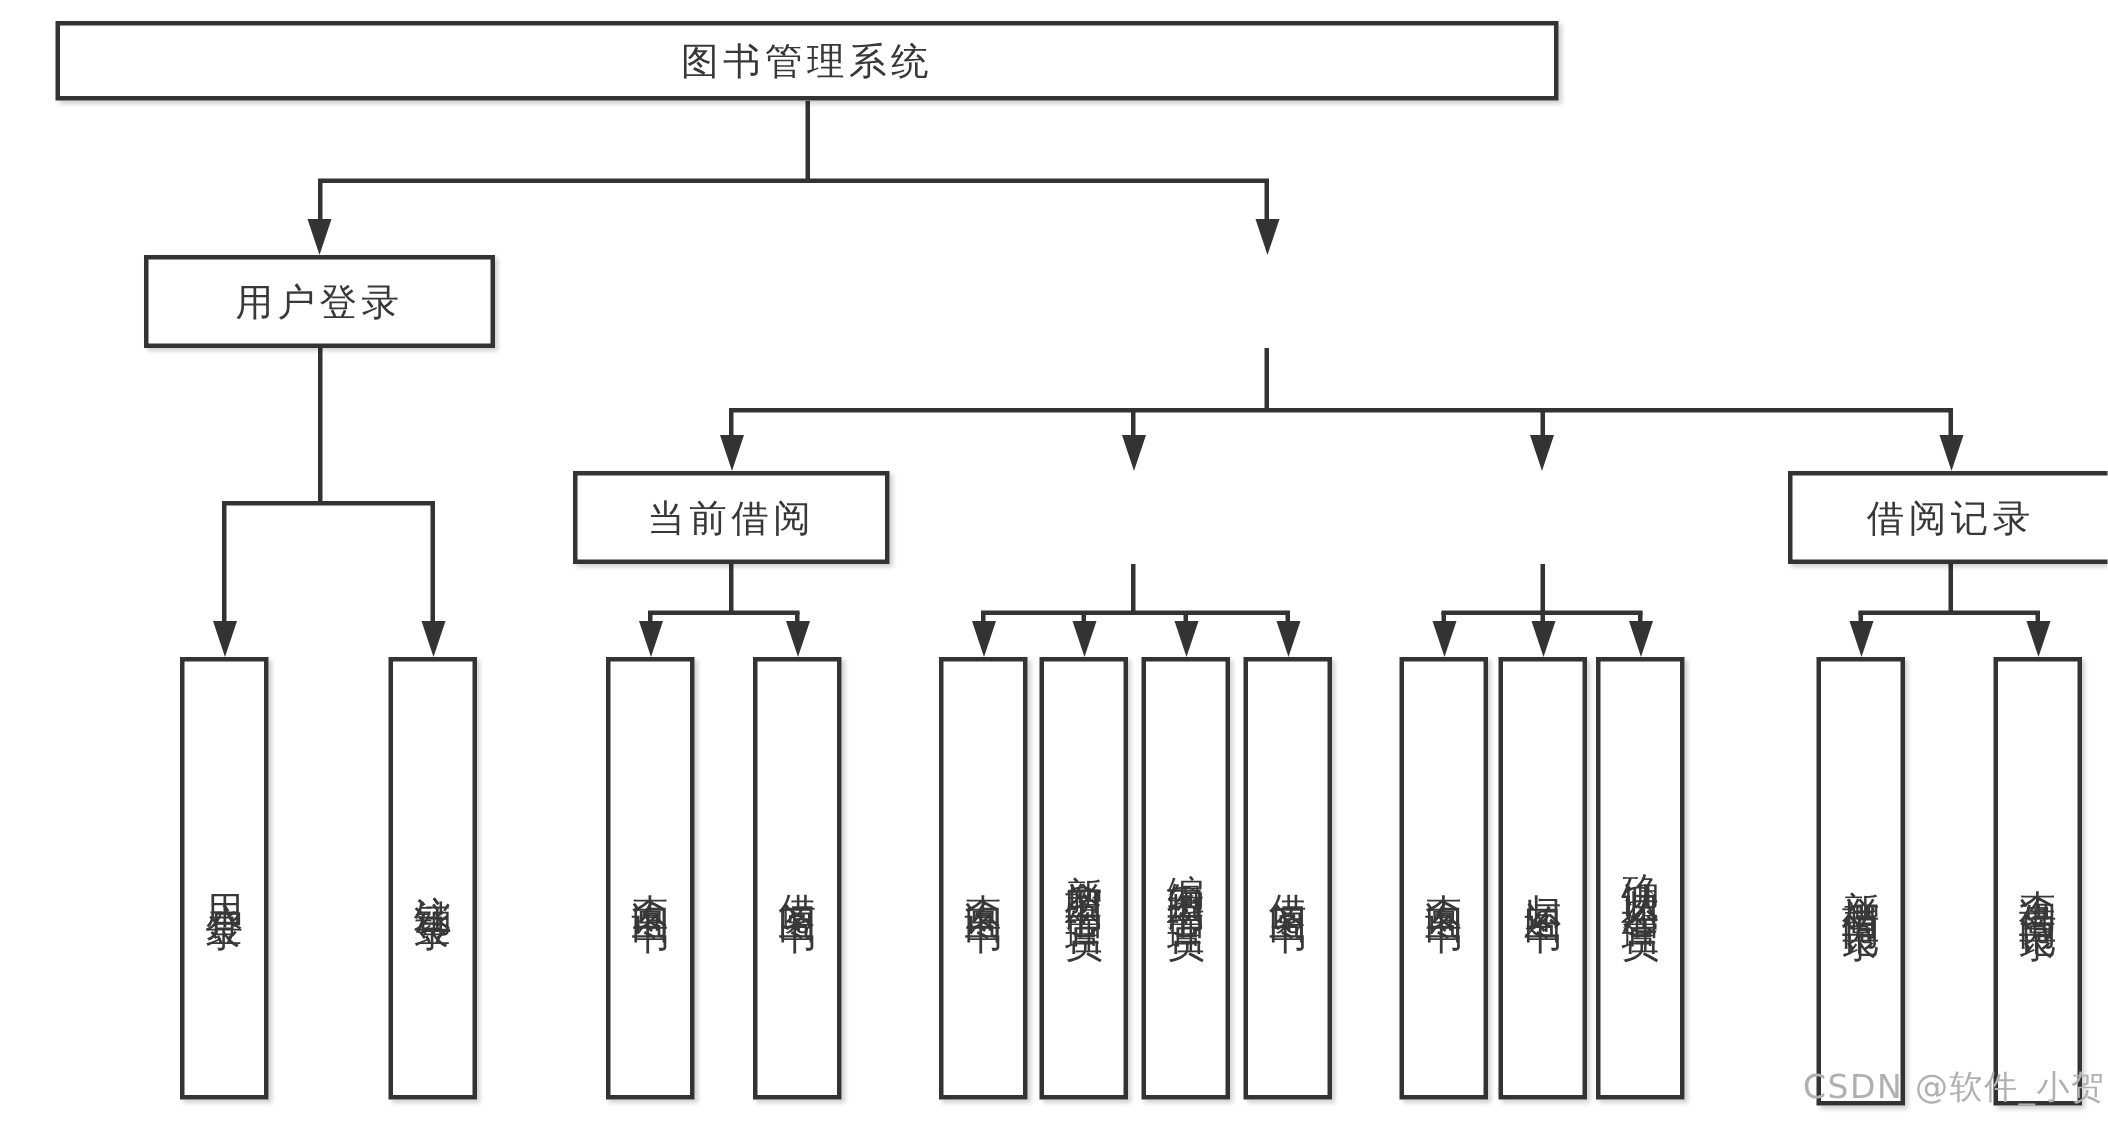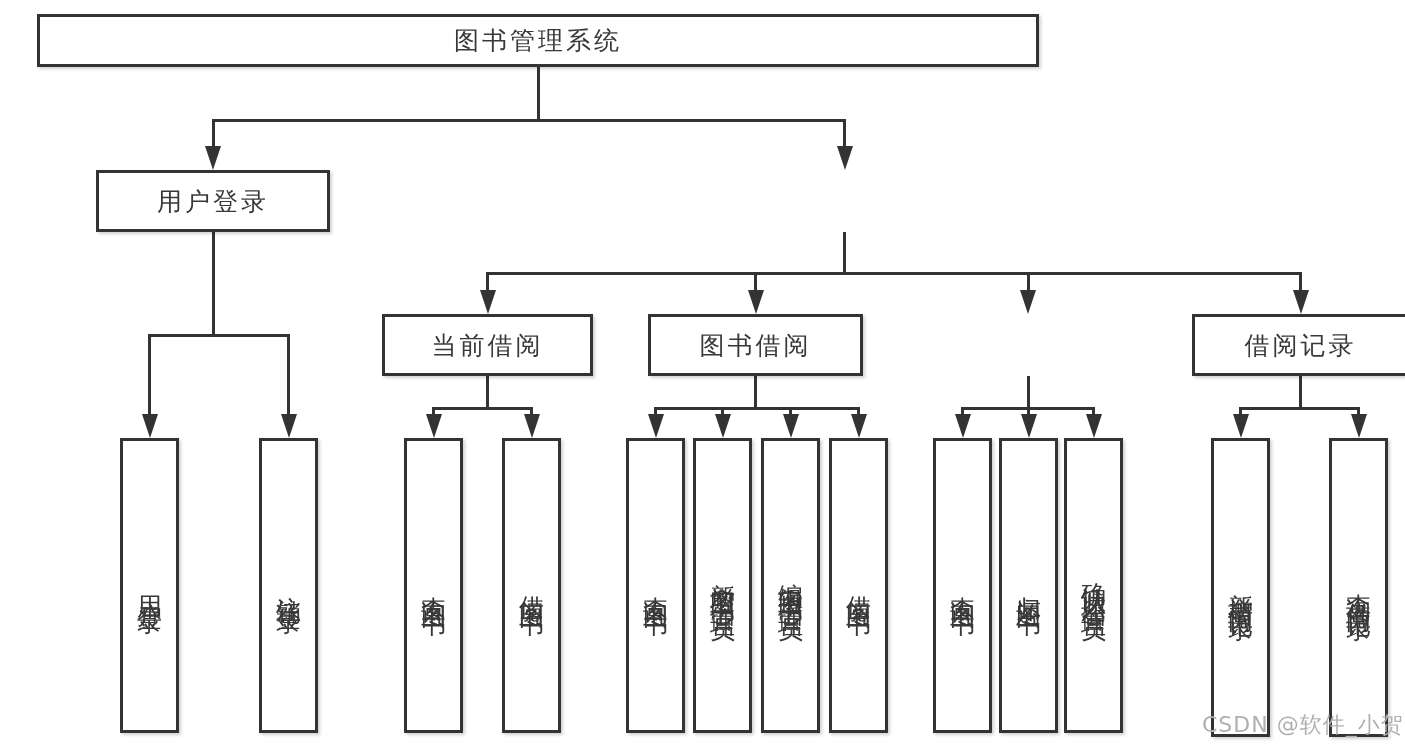--- a/index.html
+++ b/index.html
@@ -104,23 +104,20 @@
     <span>图书管理系统</span>
   </div>
 
   <div class="box hbox" style="left:80px; top:170px; width:234px; height:62px;">
     <span>用户登录</span>
   </div>
 
   <div class="box hbox" style="left:366px; top:314px; width:211px; height:62px;">
     <span>当前借阅</span>
   </div>
-  <div class="box hbox" style="left:632px; top:314px; width:215px; height:62px;">
-    <span>图书借阅</span>
-  </div>
   <div class="box hbox" style="left:1176px; top:314px; width:217px; height:62px;">
     <span>借阅记录</span>
   </div>
 
   <div class="box vbox" style="left:104px; top:438px; width:59px; height:295px;">
     <span>用户登录</span>
   </div>
   <div class="box vbox" style="left:243px; top:438px; width:59px; height:295px;">
     <span>注销登录</span>
   </div>

